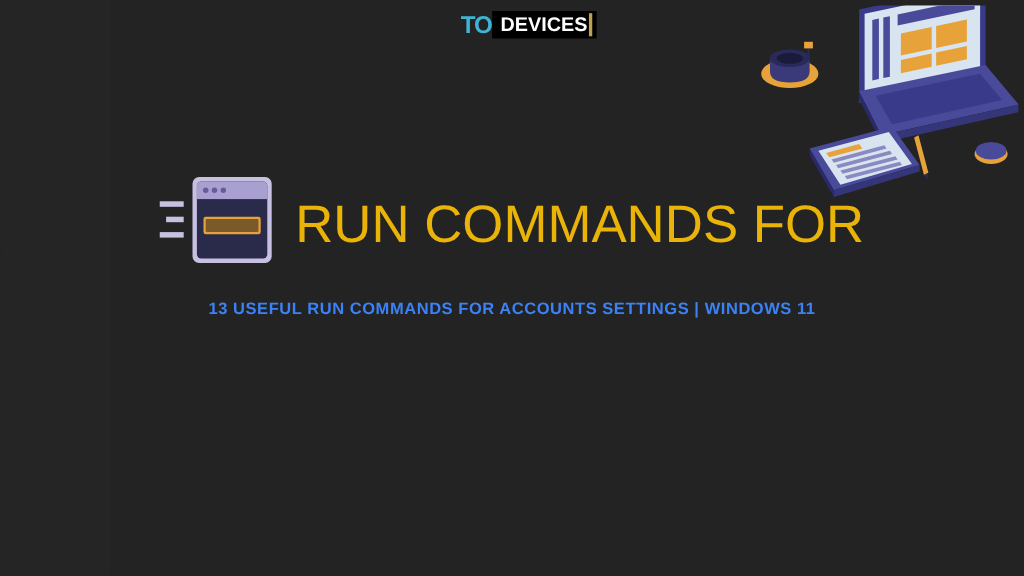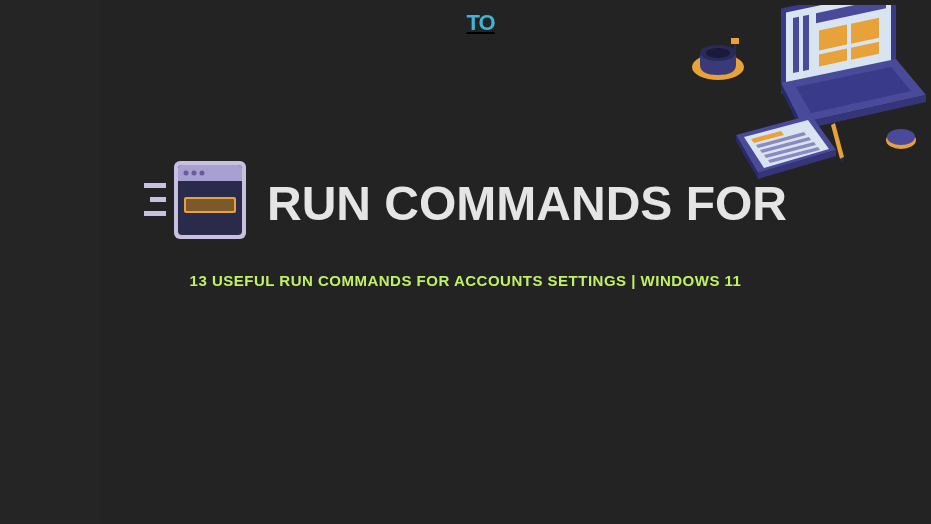--- a/index.html
+++ b/index.html
@@ -39,21 +39,20 @@
   font-size: 18px;
   font-weight: 900;
   padding: 2px 6px;
   letter-spacing: 0px;
 }
 .logo-bottom {
   display: flex;
   align-items: flex-start;
   gap: 0;
   margin-top: -2px;
-  text-decoration: underline;
 }
 .logo-to {
   font-size: 22px;
   font-weight: 900;
   color: #3fb4d4;
   font-family: Arial Black, sans-serif;
   letter-spacing: -1px;
   margin-left: 30px;
 }
 .logo-devices {
@@ -87,46 +86,50 @@
   right: 0;
   display: flex;
   align-items: center;
   justify-content: center;
   gap: 18px;
 }
 .window-icon {
   flex-shrink: 0;
 }
 .heading {
-  color: #e5e5e5;
+  color: #eab308;
   font-size: 48px;
-  font-weight: 700;
+  font-weight: 400;
   line-height: 1.05;
   letter-spacing: 0px;
   font-family: Arial Black, Arial, sans-serif;
 }
 .subtitle {
   position: absolute;
   top: 272px;
   left: 0;
   right: 0;
   text-align: center;
-  color: #bef264;
+  color: #3b82f6;
   font-size: 15px;
   font-weight: 900;
   letter-spacing: 0.5px;
   font-family: Arial Black, Arial, sans-serif;
 }
 </style>
 </head>
 <body>
 
 <div class="logo">
   <div class="logo-bottom">
     <span class="logo-to">TO</span>
+    <span class="logo-devices">
+      <span>DEVICES</span>
+      <span class="logo-accent"></span>
+    </span>
   </div>
 </div>
 
 <div class="illustration">
   <svg viewBox="0 0 250 200" width="250" height="200">
 
     <ellipse cx="42" cy="62" rx="26" ry="13" fill="#e8a23a"></ellipse>
     <path d="M 24 48 L 24 60 Q 24 70 42 70 Q 60 70 60 60 L 60 48 Z" fill="#3a3a7a"></path>
     <ellipse cx="42" cy="48" rx="18" ry="8" fill="#2a2a5a"></ellipse>
     <ellipse cx="42" cy="48" rx="12" ry="5" fill="#1a1a3a"></ellipse>

